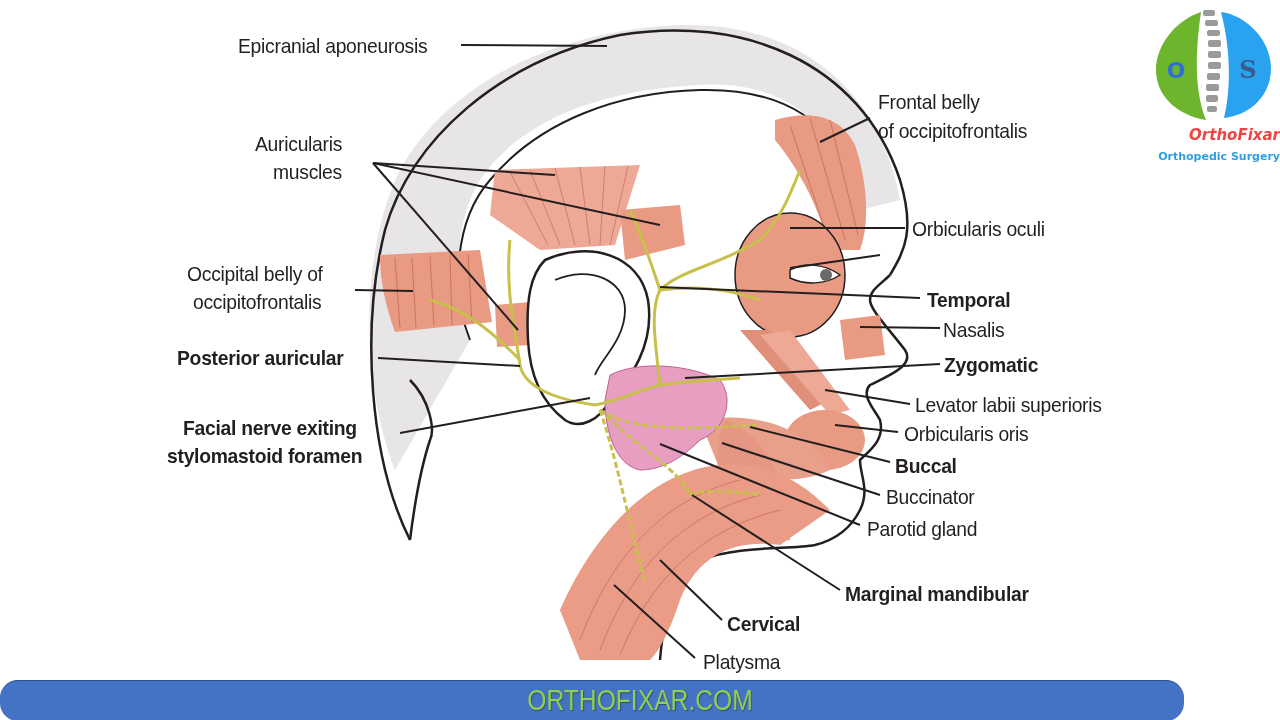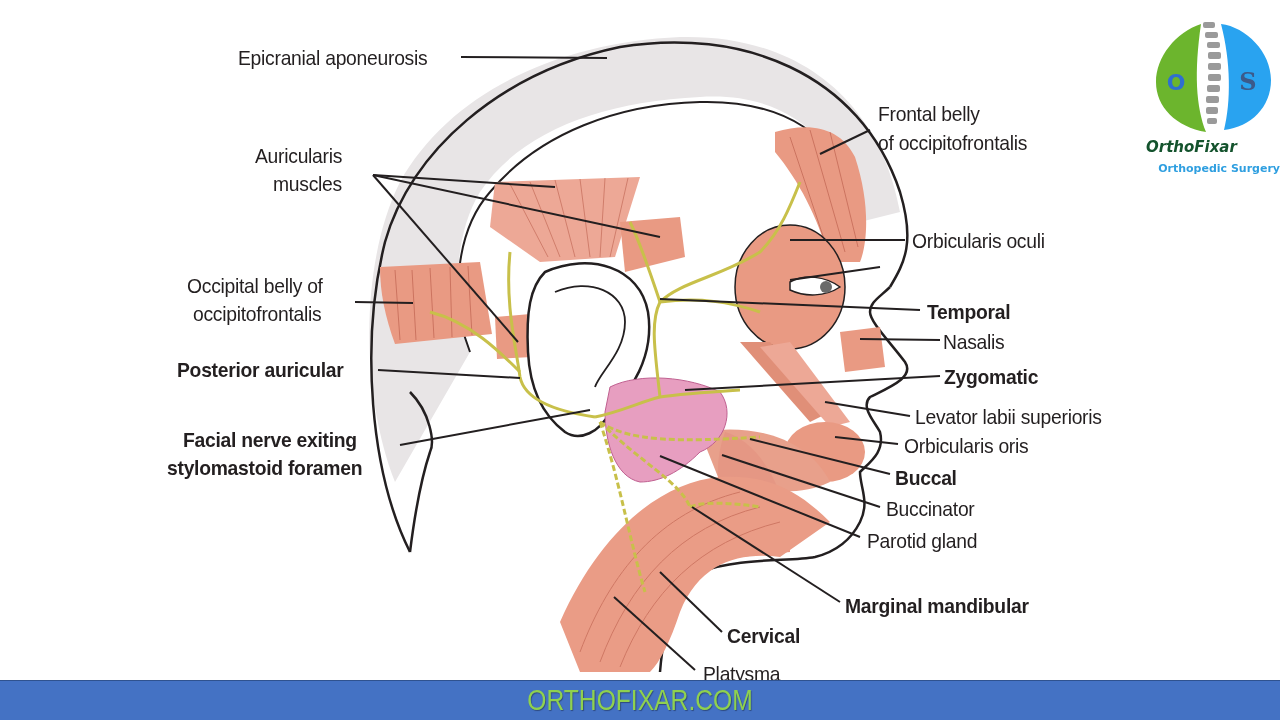--- a/index.html
+++ b/index.html
@@ -1,24 +1,24 @@
 <!DOCTYPE html>
 <html><head>
 <meta charset="utf-8">
 <style>
   html, body { margin:0; padding:0; }
   body { width:1280px; height:720px; background:#ffffff; position:relative; overflow:hidden; font-family:"Liberation Sans", sans-serif; }
-  #stage { position:absolute; left:0; top:12px; width:1280px; height:504px;text-decoration:underline; }
+  #stage { position:absolute; left:0; top:0; width:1280px; height:504px;text-decoration:underline; }
   svg.art { position:absolute; left:0; top:0; }
   .lbl { position:absolute; color:#231f20; font-family:"Liberation Sans", sans-serif; font-size:21px; line-height:27px; letter-spacing:-0.3px; transform:scaleX(0.92); transform-origin:left top; white-space:nowrap; }
   .lbl.b { font-weight:bold; }
   #logo { position:absolute; left:1146px; top:0; width:134px; height:175px; }
-  .logo-name { position:absolute; left:0; width:134px; top:126px; text-align:left; color:#14532d; font-style:italic; font-weight:bold; font-size:15px; font-family:"DejaVu Sans", sans-serif; }
+  .logo-name { position:absolute; left:0; width:134px; top:126px; text-align:right; color:#ef4444; font-style:italic; font-weight:bold; font-size:15px; font-family:"DejaVu Sans", sans-serif; }
   .logo-sub { position:absolute; left:0; width:134px; top:150px; text-align:right; color:#2f9fe0; font-weight:bold; font-size:11px; font-family:"DejaVu Sans", sans-serif; }
-  #footer { position:absolute; left:0; top:680px; width:1280px; height:40px; background:#4472c4; border-top:1px solid #2f528f; }
+  #footer { position:absolute; left:0; top:680px; width:1184px; height:40px; background:#4472c4; border-top:1px solid #2f528f;border-radius:18px; }
   #footer .site { position:absolute; left:0; width:1280px; top:3px; text-align:center; color:#8fd14f; font-size:29px; font-family:"Liberation Sans", sans-serif; letter-spacing:0px; transform:scaleX(0.85); text-shadow:1px 1px 1px #2e4a80; }
 </style>
 </head>
 <body>
 
 <div id="stage">
   <svg class="art" width="1280" height="680" viewBox="0 0 1280 680">
 
     <path d="M395,470 C360,380 360,250 400,170 C450,80 560,30 680,25 C800,22 880,90 900,200 L860,210 C840,120 780,80 700,85 C600,90 520,120 480,180 C450,230 455,300 470,340 Z" fill="#e8e5e6" stroke="none"></path>
 

